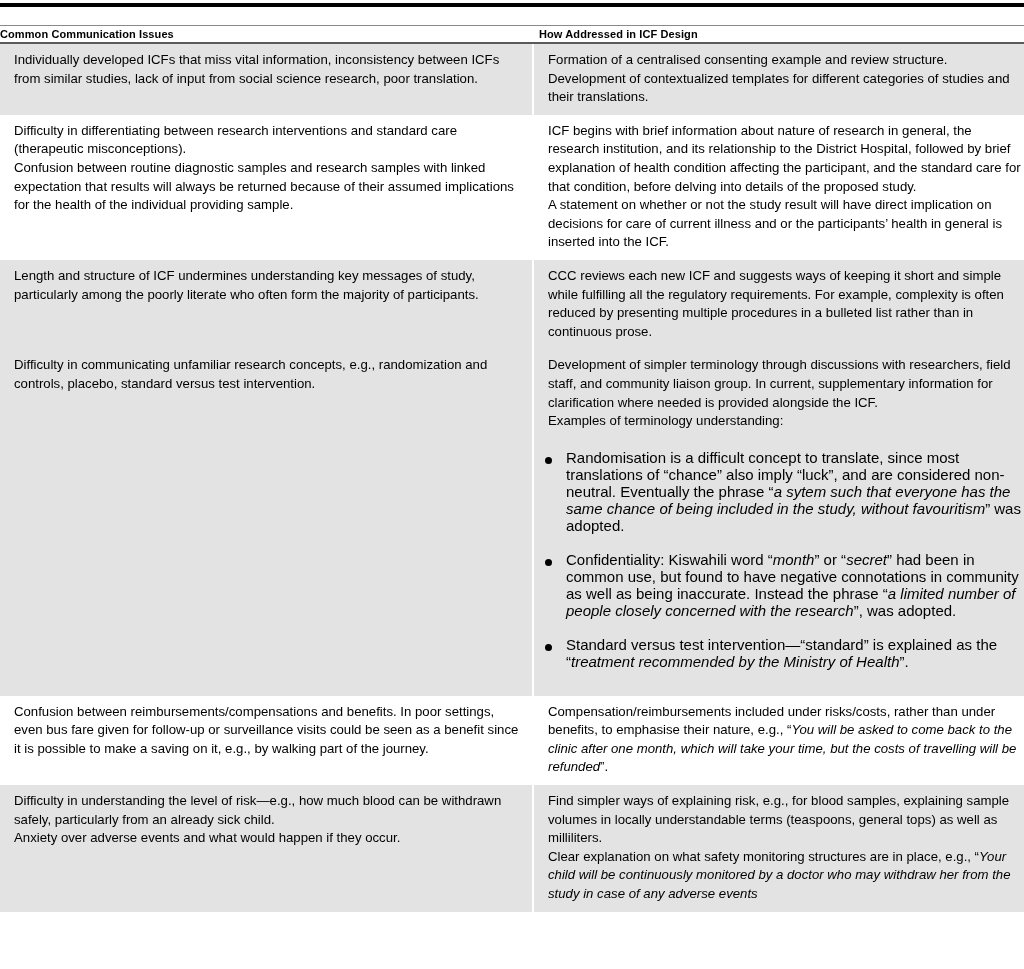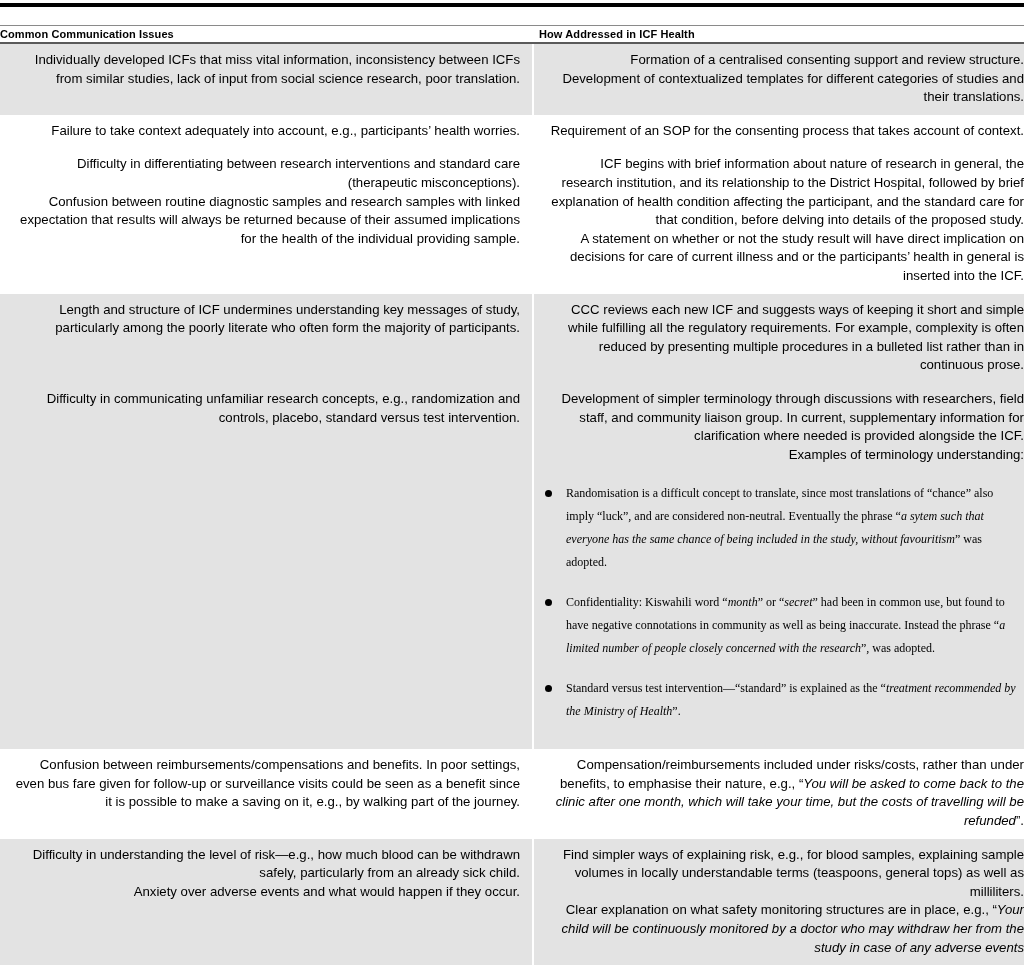--- a/index.html
+++ b/index.html
@@ -72,39 +72,39 @@
   }
   tr.data td.col1 { padding-right: 12px; }
   tr.data td.col2 { padding-left: 6px; padding-right: 0px; }
 
   tr.shaded td { background: #e3e3e3; }
   tr.plain  td { background: #ffffff; }
 
   
   tr.data td.col1 { border-right: 2px solid #ffffff; }
 
-  p.para { margin: 0 0 0 8px; text-align: right; }
+  p.para { margin: 0 0 0 8px; }
   p.para + p.para { margin-top: 0; }
   p.gap { margin-top: 18.6px; }
 
   i, em { font-style: italic; }
 
   
   ul.bl {
     list-style: none;
     margin: 18px 0 0 0;
     padding: 0;
   }
   ul.bl li {
     position: relative;
     padding-left: 26px;
     margin-bottom: 17px;
-    font-family: Liberation Serif, serif;
-    font-size: 12px;
-    line-height: 23px;
+    font-family: Liberation Sans, sans-serif;
+    font-size: 15px;
+    line-height: 17px;
   }
   ul.bl li:last-child { margin-bottom: 18px; }
   ul.bl li .dot {
     position: absolute;
     left: 5px;
     top: 8px;
     width: 7px;
     height: 7px;
     border-radius: 50%;
     background: #000000;
@@ -121,52 +121,44 @@
   <div class="rule-thin"></div>
 
   <table class="tbl">
     <colgroup>
         <col class="c1">
         <col class="c2">
       </colgroup>
     <thead>
       <tr class="hdr-row">
         <th class="col1">Common Communication Issues</th>
-        <th class="col2">How Addressed in ICF Health</th>
+        <th class="col2">How Addressed in ICF Design</th>
       </tr>
     </thead>
   </table>
 
   <div class="rule-med"></div>
 
   <table class="tbl">
     <colgroup>
         <col class="c1">
         <col class="c2">
       </colgroup>
     <tbody>
 
       <tr class="data shaded">
         <td class="col1">
           <p class="para">Individually developed ICFs that miss vital information, inconsistency between ICFs from similar studies, lack of input from social science research, poor translation.</p>
         </td>
         <td class="col2">
-          <p class="para">Formation of a centralised consenting support and review structure.</p>
+          <p class="para">Formation of a centralised consenting example and review structure.</p>
           <p class="para">Development of contextualized templates for different categories of studies and their translations.</p>
         </td>
       </tr>
 
-      <tr class="data plain">
-        <td class="col1">
-          <p class="para">Failure to take context adequately into account, e.g., participants’ health worries.</p>
-        </td>
-        <td class="col2">
-          <p class="para">Requirement of an SOP for the consenting process that takes account of context.</p>
-        </td>
-      </tr>
 
       <tr class="data plain">
         <td class="col1">
           <p class="para">Difficulty in differentiating between research interventions and standard care (therapeutic misconceptions).</p>
           <p class="para gap">Confusion between routine diagnostic samples and research samples with linked expectation that results will always be returned because of their assumed implications for the health of the individual providing sample.</p>
         </td>
         <td class="col2">
           <p class="para">ICF begins with brief information about nature of research in general, the research institution, and its relationship to the District Hospital, followed by brief explanation of health condition affecting the participant, and the standard care for that condition, before delving into details of the proposed study.</p>
           <p class="para">A statement on whether or not the study result will have direct implication on decisions for care of current illness and or the participants’ health in general is inserted into the ICF.</p>
         </td>

